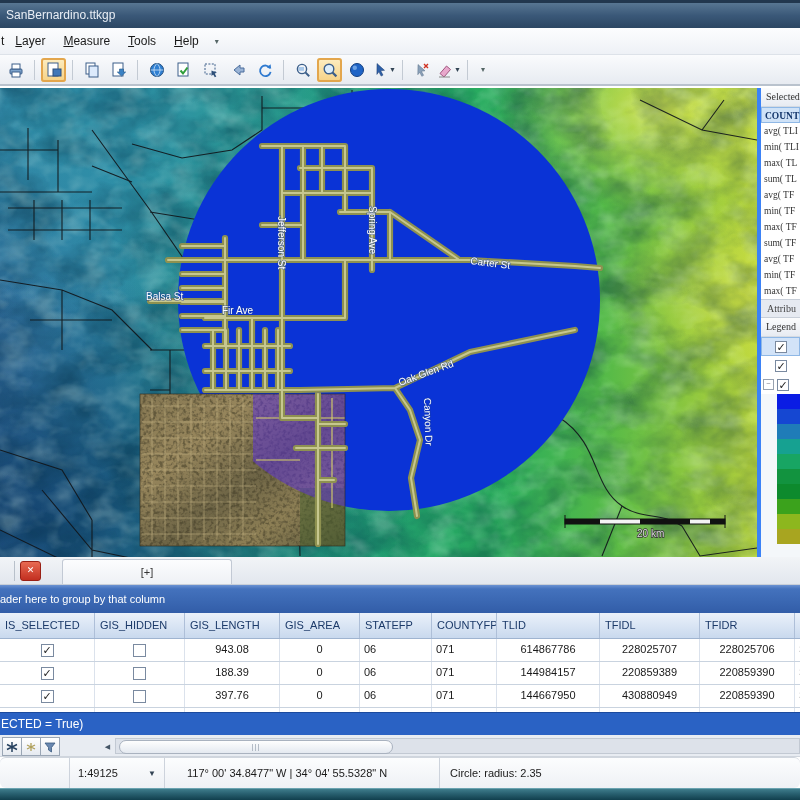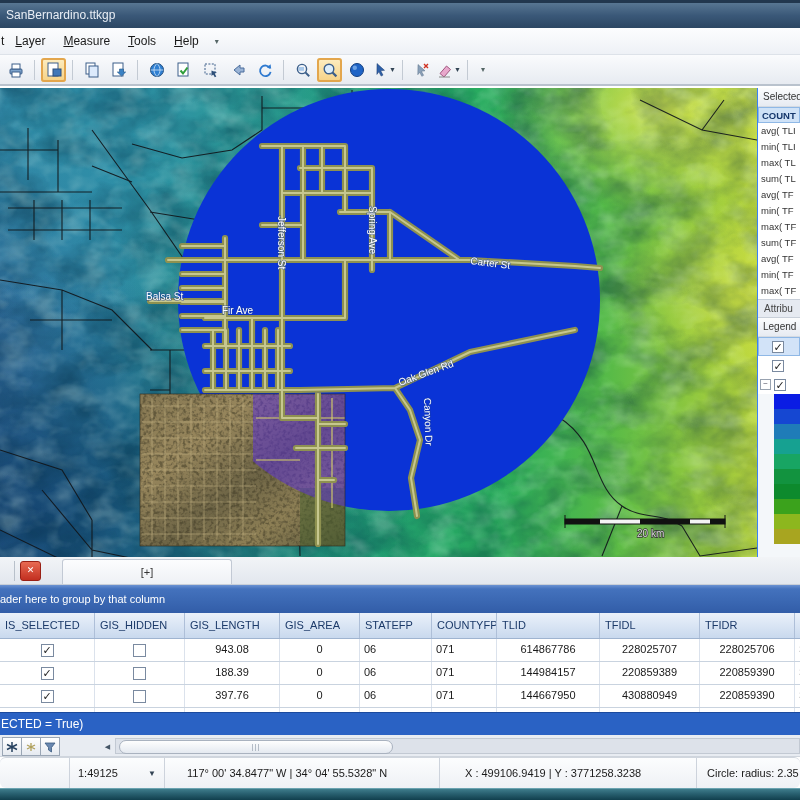--- a/index.html
+++ b/index.html
@@ -16,21 +16,21 @@
 
   .toolbar{top:55px;height:31px;background:linear-gradient(#fafbfd,#e7ebf1);border-bottom:2px solid #b9c2cd;
     display:flex;align-items:center;padding-left:3px;gap:2px;}
   .tbtn{width:25px;height:24px;display:flex;align-items:center;justify-content:center;border-radius:3px;}
   .tbtn.hl{background:linear-gradient(#fdeec3,#f6d184);outline:2px solid #e3a64d;outline-offset:-2px;}
   .tsep{width:1px;height:20px;background:#c3cad3;margin:0 4px;}
   .dd{font-size:7px;color:#345;margin-left:1px;}
 
   .map{top:88px;height:469px;width:757px !important;}
   .rightpanel{top:88px;left:757px !important;width:43px !important;height:469px;background:#f4f7fa;
-    border-left:1px solid #3b82f6;overflow:hidden;font-size:10px;color:#333;}
+    border-left:4px solid #3b82f6;overflow:hidden;font-size:10px;color:#333;font-family:Liberation Serif, serif;}
   .rp-header{height:18px;line-height:18px;padding-left:5px;background:linear-gradient(#fbfcfd,#e7ebf2);
     border-bottom:1px solid #d4dae2;white-space:nowrap;}
   .rp-row{height:16px;line-height:16px;padding-left:3px;white-space:nowrap;background:#fff;font-size:9.5px;color:#333;}
   .rp-count{background:#cfe2f7;border:1px solid #8fb8e6;box-sizing:border-box;color:#14366b;font-weight:bold;}
   .rp-tab{height:17px;line-height:17px;padding-left:6px;background:#e6eaf1;border-top:1px solid #c8cfd9;
     border-bottom:1px solid #c8cfd9;color:#444;white-space:nowrap;}
   .legend-row{height:19px;display:flex;align-items:center;padding-left:14px;gap:3px;background:#fff;}
   .legend-row.sel{background:#d2e3f8;outline:1px solid #8fb8e6;outline-offset:-1px;}
   .legend-row.exp{padding-left:2px;}
   .cb{width:12px;height:12px;background:#fff;border:1px solid #7a8aa0;box-sizing:border-box;position:relative;
@@ -486,18 +486,17 @@
     </span>
   </div>
 
   <div class="statusbar">
     <span class="sfield sf-blank"></span>
     <span class="sfield sf-scale">
       <span>1:49125</span>
       <span class="arr">▼</span>
     </span>
     <span class="sfield sf-coords">117° 00' 34.8477" W | 34° 04' 55.5328" N</span>
-    <span class="sfield sf-xy">X : 499106.9419 | Y : 3771258.3238</span>
     <span class="sfield sf-tool">Circle: radius: 2.35</span>
   </div>
 
   <div class="bottomstrip"></div>
 </div>
 
 </body></html>

